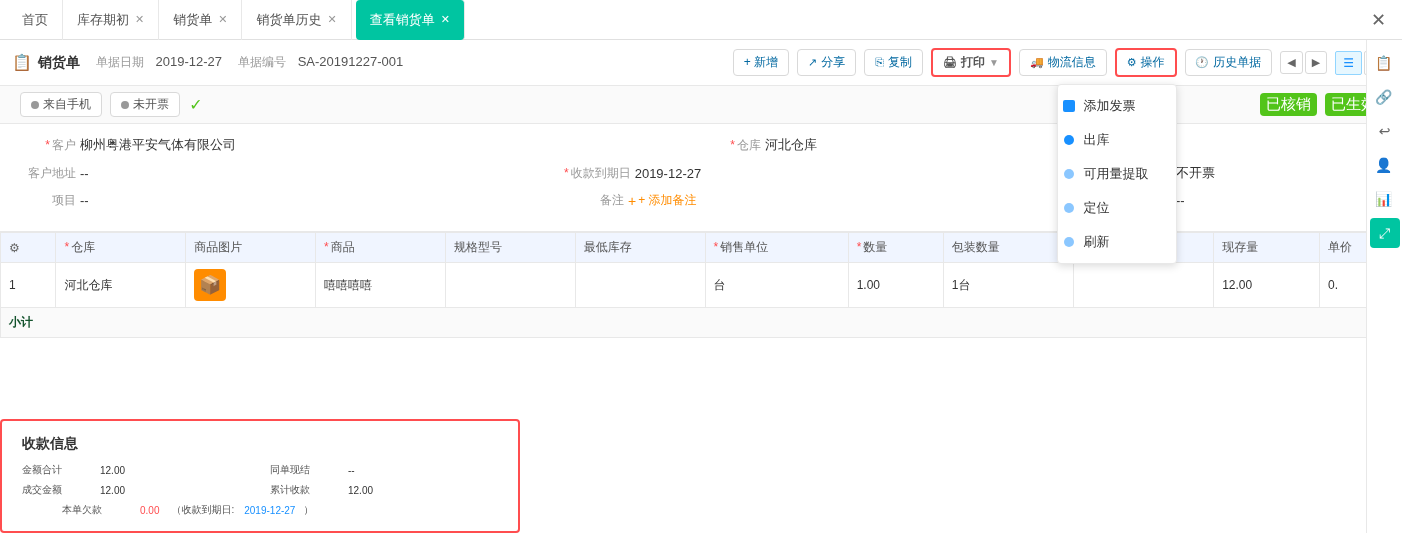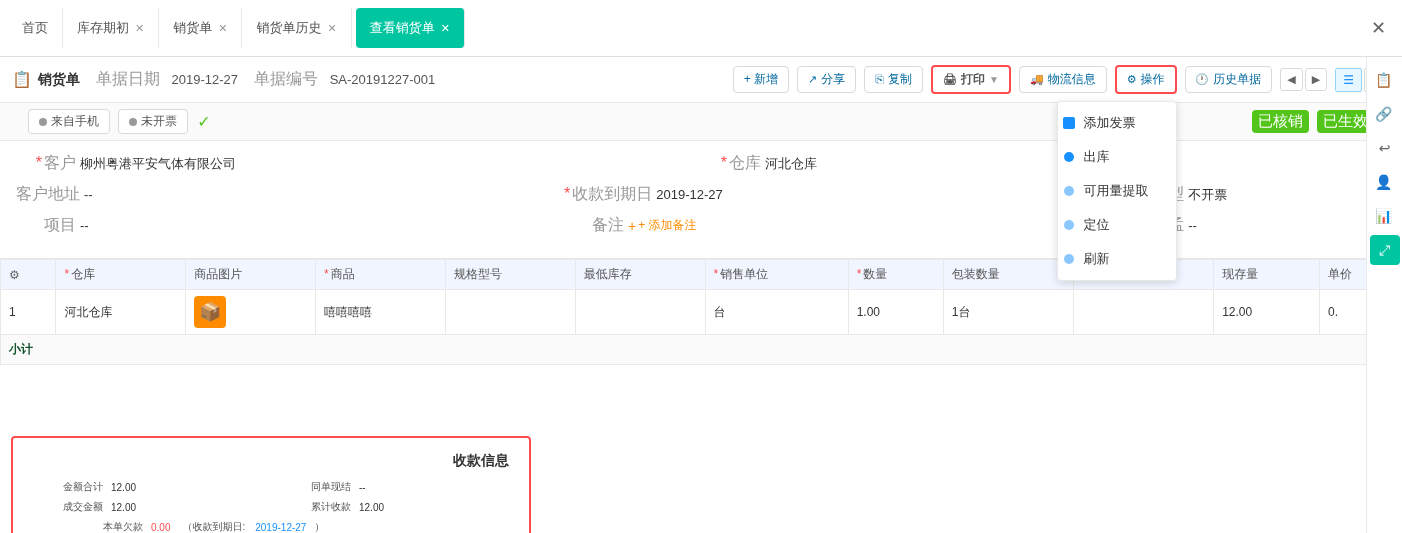--- a/index.html
+++ b/index.html
@@ -2,21 +2,21 @@
 <html><head>
   <meta charset="utf-8">
   <style>
     * { box-sizing: border-box; margin: 0; padding: 0; }
     body { font-family: 'Microsoft YaHei', Arial, sans-serif; font-size: 13px; background: #f0f2f5; color: #333; }
 
     
     .tab-bar {
       display: flex; align-items: center; background: #fff;
       border-bottom: 1px solid #e0e0e0; padding: 0 8px;
-      height: 57px; position: relative;
+      height: 40px; position: relative;
     }
     .tab-item {
       display: flex; align-items: center; padding: 0 14px;
       height: 40px; cursor: pointer; font-size: 13px;
       border-right: 1px solid #e8e8e8; color: #555;
       white-space: nowrap;
     }
     .tab-item .tab-close {
       margin-left: 6px; color: #999; font-size: 11px; cursor: pointer;
     }
@@ -42,28 +42,28 @@
     }
     .btn { display: inline-flex; align-items: center; padding: 4px 10px; border-radius: 4px;
            border: 1px solid #d9d9d9; background: #fff; cursor: pointer; font-size: 12px; color: #0369a1;
            white-space: nowrap; gap: 4px; }
     .btn-print { border: 2px solid #ff4d4f; color: #555; font-weight: bold; }
 
     
     .form-area { padding: 12px 16px; border-bottom: 1px solid #e8e8e8; }
     .form-row { display: flex; align-items: center; margin-bottom: 10px; gap: 0; }
     .form-field { display: flex; align-items: center; flex: 1; }
-    .form-label { color: #999; font-size: 16px; min-width: 60px; text-align: right; margin-right: 4px; }
+    .form-label { color: #999; font-size: 12px; min-width: 60px; text-align: right; margin-right: 4px; }
     .form-label.required::before { content: '*'; color: #ff4d4f; margin-right: 2px; }
     .form-value { color: #333; font-size: 13px; }
     .form-add { color: #ff8c00; cursor: pointer; font-size: 12px; display: flex; align-items: center; gap: 2px; }
 
     
     .toolbar-row {
-      display: flex; align-items: center; padding: 6px 28px;
+      display: flex; align-items: center; padding: 6px 20px;
       background: #fafafa; border-bottom: 1px solid #e8e8e8; gap: 8px;
     }
     .toolbar-btn { display: inline-flex; align-items: center; padding: 3px 10px;
                    border: 1px solid #d9d9d9; border-radius: 4px; background: #fff;
                    cursor: pointer; font-size: 12px; color: #555; gap: 4px; }
     .status-dot { width: 8px; height: 8px; border-radius: 50%; display: inline-block; }
     .dot-gray { background: #999; }
     .badge-green { background: #52c41a; color: #fff; border-radius: 4px; padding: 2px 6px; font-size: 15px; }
 
     
@@ -76,23 +76,23 @@
     .data-table th.required::before { content: '*'; color: #ff4d4f; margin-right: 2px; }
     .data-table td { border: 1px solid #e8e8e8; padding: 6px 8px; white-space: nowrap; }
     .data-table tr.subtotal td { background: #fafafa; color: #14532d; font-weight: bold; }
     .gear-icon { color: #666; }
 
     
     .product-img { width: 32px; height: 32px; background: #ff8c00; border-radius: 4px; display: flex; align-items: center; justify-content: center; color: #fff; font-size: 18px; }
 
     
     .payment-section {
-      position: absolute; bottom: 0; left: 11px; width: 520px;
+      position: absolute; bottom: 0; left: 0; width: 520px;
       background: #fff; border: 2px solid #ff4d4f; border-radius: 4px;
-      padding: 14px 20px; z-index: 10; text-align: right;
+      padding: 14px 20px; z-index: 10;
     }
     .payment-title { font-size: 14px; font-weight: bold; margin-bottom: 10px; }
     .payment-grid { display: grid; grid-template-columns: 1fr 1fr; gap: 6px 20px; font-size: 10px; }
     .payment-row { display: flex; align-items: center; gap: 8px; }
     .payment-label { color: #555; min-width: 70px; }
     .payment-value { color: #333; }
     .payment-value.red { color: #ff4d4f; }
     .payment-value.blue { color: #1890ff; }
 
     

